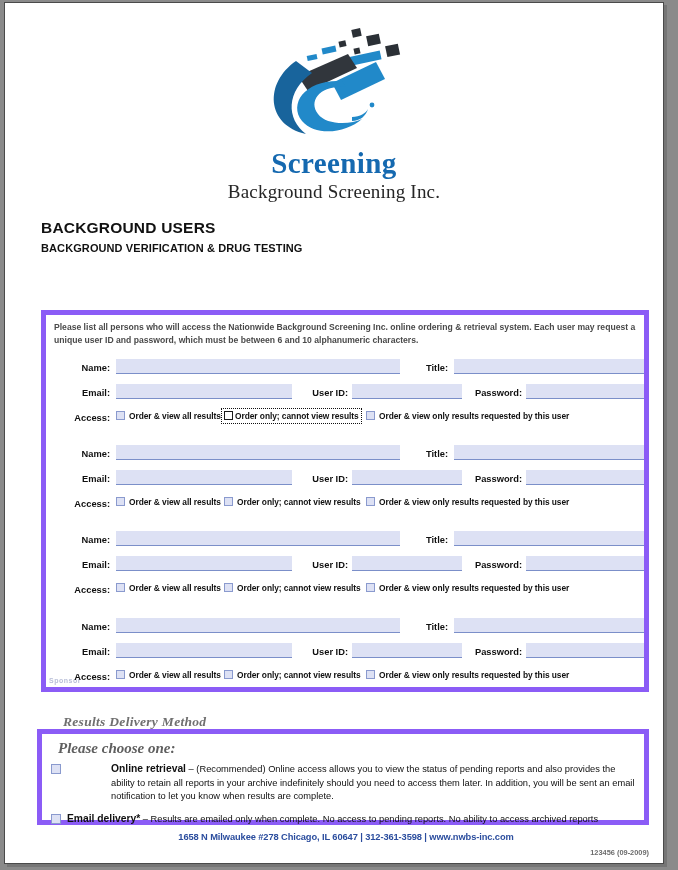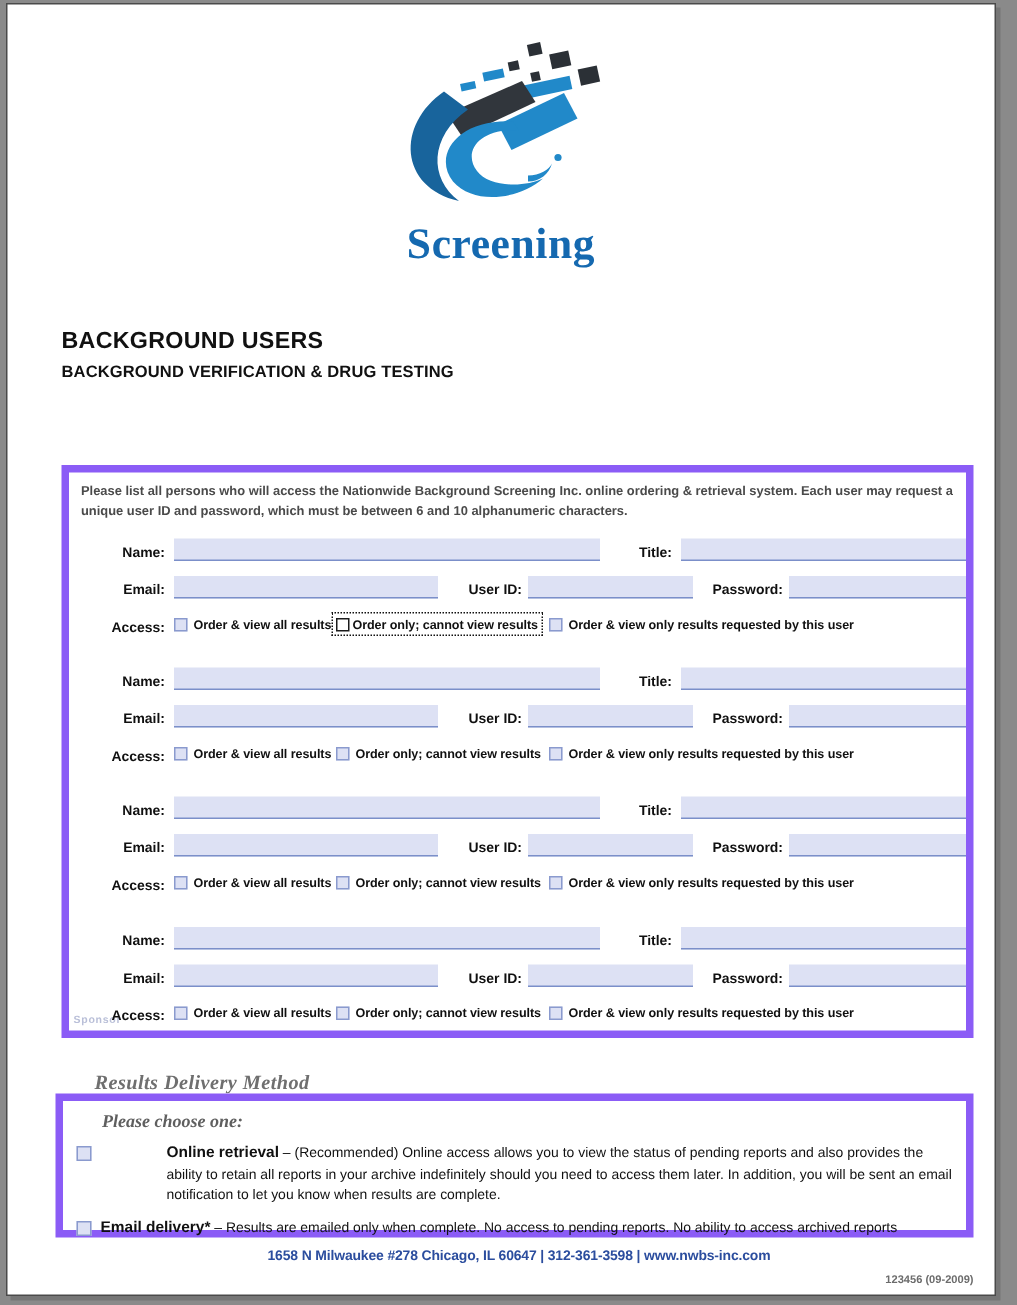--- a/index.html
+++ b/index.html
@@ -134,21 +134,21 @@
     padding: 0 3px;
     font-size: 9px;
     font-family: "Liberation Sans", sans-serif;
     color: #111;
     outline: none;
   }
 
   .cb-group {
     position: absolute;
     display: flex;
-    align-items: flex-end;
+    align-items: flex-start;
     white-space: nowrap;
   }
   .cb-box {
     width: 9px;
     height: 9px;
     background: #dde1f4;
     border: 1px solid #8a9ace;
     box-sizing: border-box;
     display: inline-block;
     flex: 0 0 auto;
@@ -176,26 +176,26 @@
     position: absolute;
     font-size: 7px;
     color: #b9bfd8;
     font-weight: bold;
     letter-spacing: 0.5px;
   }
 
   
   .choose-one {
     position: absolute;
-    left: 26px;
+    left: 16px;
     top: 6px;
     font-family: "Liberation Serif", serif;
     font-style: italic;
     font-weight: bold;
-    font-size: 12px;
+    font-size: 15px;
     color: #5f5f5f;
   }
   .opt-row {
     position: absolute;
     left: 9px;
     right: 8px;
     display: flex;
     align-items: flex-start;
   }
   .opt-cb {
@@ -261,20 +261,21 @@
 
         <path d="M62,40 C30,62 32,104 72,113 C52,98 52,70 78,52 Z" fill="#18649c"></path>
 
         <path d="M108,60 C72,58 54,82 68,100 C82,116 112,112 128,98
                  C116,104 92,104 84,93 C74,80 86,64 112,66 Z" fill="#2189c9"></path>
         <path d="M118,96 C126,96 132,92 134,88 C132,95 126,100 118,100 Z" fill="#2189c9"></path>
         <circle cx="138" cy="84" r="2.4" fill="#2189c9"></circle>
       </svg>
     </div>
     <div class="brand-main">Screening</div>
+    <div class="brand-sub">Background Screening Inc.</div>
   </div>
 
   <div class="doc-title">BACKGROUND USERS</div>
   <div class="doc-subtitle">BACKGROUND VERIFICATION &amp; DRUG TESTING</div>
 
 
   <div class="panel" style="left:36px; top:307px; width:608px; height:382px;">
 
     <div class="intro-text">Please list all persons who will access the Nationwide Background Screening Inc. online ordering &amp; retrieval system.  Each user may request a unique user ID and password, which must be between 6 and 10 alphanumeric characters.</div>
 

